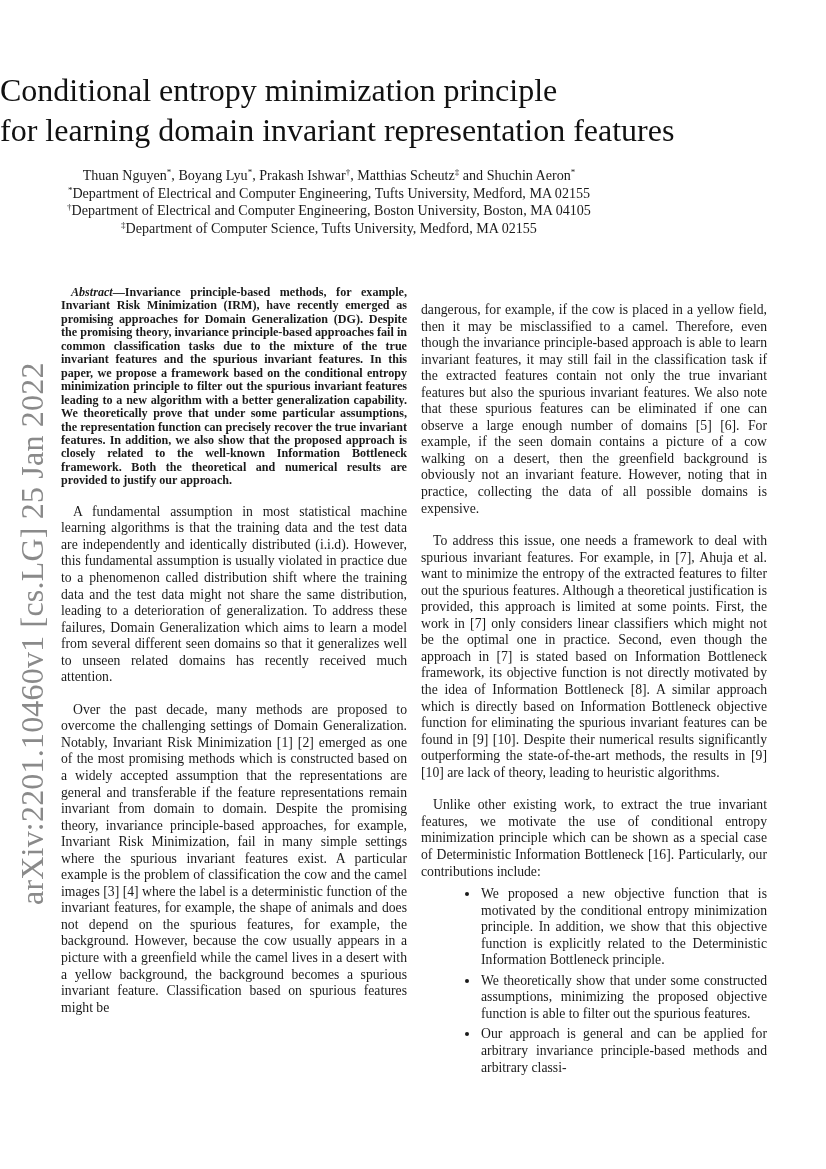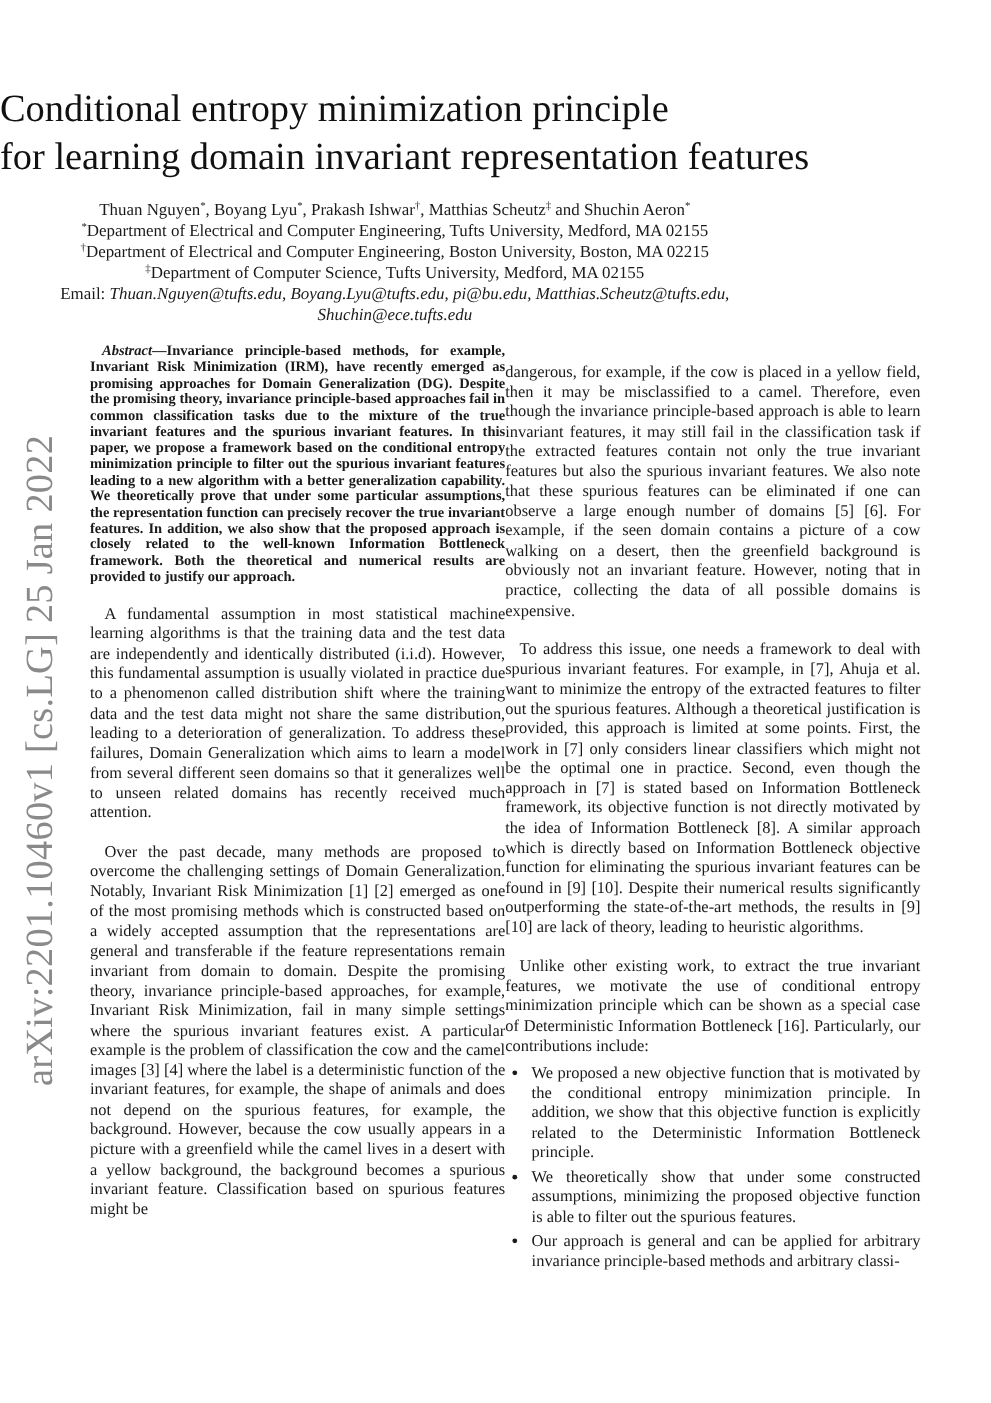--- a/index.html
+++ b/index.html
@@ -7,47 +7,46 @@
          font-family:"Liberation Serif","DejaVu Serif",serif; color:#1a1a1a; }
   .title { position:absolute; left:0; top:70px; width:826px; text-align:left;
            font-size:32px; line-height:40px; color:#111; }
   .authors { position:absolute; left:0; top:167px; width:658px; text-align:center;
              font-size:14.1px; line-height:17.6px; }
   .authors .email-line i { font-style:italic; }
   sup { font-size:9px; line-height:0; vertical-align:5px; }
   .arxiv { position:absolute; left:14px; top:905px; transform-origin:0 0; transform:rotate(-90deg);
            font-size:32px; color:#8a8a8a; white-space:nowrap; letter-spacing:0.2px; }
   .col { position:absolute; top:286px; width:346px; text-align:justify; }
-  .col-left { left:75px; }
+  .col-left { left:61px; }
   .col-right { left:421px; }
   .abstract { font-size:12.1px; line-height:13.45px; font-weight:bold; text-indent:10px; hyphens:auto; }
   .abstract .lbl { font-style:italic; }
   .section-head { text-align:center; font-size:12.6px; margin:13px 0 7px 0; letter-spacing:0.3px; }
   .section-head .sc { font-variant:small-caps; }
   p.body { margin:16px 0 2px 0; font-size:13.7px; line-height:16.55px; text-indent:12px; hyphens:auto; }
   p.noindent { text-indent:0; }
   ul.contrib { margin:6px 0 0 0; padding:0 0 0 21px; font-size:13.7px; line-height:16.55px; }
-  ul.contrib li { margin-bottom:4px; padding-left:1px; }
+  ul.contrib li { margin-bottom:4px; padding-left:1px;margin-left:38px; }
 </style>
 </head>
 <body>
 
 <div class="title">
   <div>Conditional entropy minimization principle</div>
   <div>for learning domain invariant representation features</div>
 </div>
 
 <div class="authors">
   <div>
     <span>Thuan Nguyen</span><sup>*</sup><span>, </span><span>Boyang Lyu</span><sup>*</sup><span>, </span><span>Prakash Ishwar</span><sup>†</sup><span>, </span><span>Matthias Scheutz</span><sup>‡</sup><span> and </span><span>Shuchin Aeron</span><sup>*</sup>
   </div>
   <div><sup>*</sup><span>Department of Electrical and Computer Engineering, Tufts University, Medford, MA 02155</span></div>
-  <div><sup>†</sup><span>Department of Electrical and Computer Engineering, Boston University, Boston, MA 02215</span></div>
+  <div><sup>†</sup><span>Department of Electrical and Computer Engineering, Boston University, Boston, MA 04105</span></div>
   <div><sup>‡</sup><span>Department of Computer Science, Tufts University, Medford, MA 02155</span></div>
-  <div class="email-line"><span>Email: </span><i>Thuan.Nguyen@tufts.edu, Boyang.Lyu@tufts.edu, pi@bu.edu, Matthias.Scheutz@tufts.edu, Shuchin@ece.tufts.edu</i></div>
 </div>
 
 <div class="arxiv">arXiv:2201.10460v1  [cs.LG]  25 Jan 2022</div>
 
 <div class="col col-left">
   <div class="abstract"><span class="lbl">Abstract</span><span>—</span><span>Invariance principle-based methods, for example, Invariant Risk Minimization (IRM), have recently emerged as promising approaches for Domain Generalization (DG). Despite the promising theory, invariance principle-based approaches fail in common classification tasks due to the mixture of the true invariant features and the spurious invariant features. In this paper, we propose a framework based on the conditional entropy minimization principle to filter out the spurious invariant features leading to a new algorithm with a better generalization capability. We theoretically prove that under some particular assumptions, the representation function can precisely recover the true invariant features. In addition, we also show that the proposed approach is closely related to the well-known Information Bottleneck framework. Both the theoretical and numerical results are provided to justify our approach.</span></div>
 
 
   <p class="body">A fundamental assumption in most statistical machine learning algorithms is that the training data and the test data are independently and identically distributed (i.i.d). However, this fundamental assumption is usually violated in practice due to a phenomenon called distribution shift where the training data and the test data might not share the same distribution, leading to a deterioration of generalization. To address these failures, Domain Generalization which aims to learn a model from several different seen domains so that it generalizes well to unseen related domains has recently received much attention.</p>
   <p class="body">Over the past decade, many methods are proposed to overcome the challenging settings of Domain Generalization. Notably, Invariant Risk Minimization [1] [2] emerged as one of the most promising methods which is constructed based on a widely accepted assumption that the representations are general and transferable if the feature representations remain invariant from domain to domain. Despite the promising theory, invariance principle-based approaches, for example, Invariant Risk Minimization, fail in many simple settings where the spurious invariant features exist. A particular example is the problem of classification the cow and the camel images [3] [4] where the label is a deterministic function of the invariant features, for example, the shape of animals and does not depend on the spurious features, for example, the background. However, because the cow usually appears in a picture with a greenfield while the camel lives in a desert with a yellow background, the background becomes a spurious invariant feature. Classification based on spurious features might be</p>

